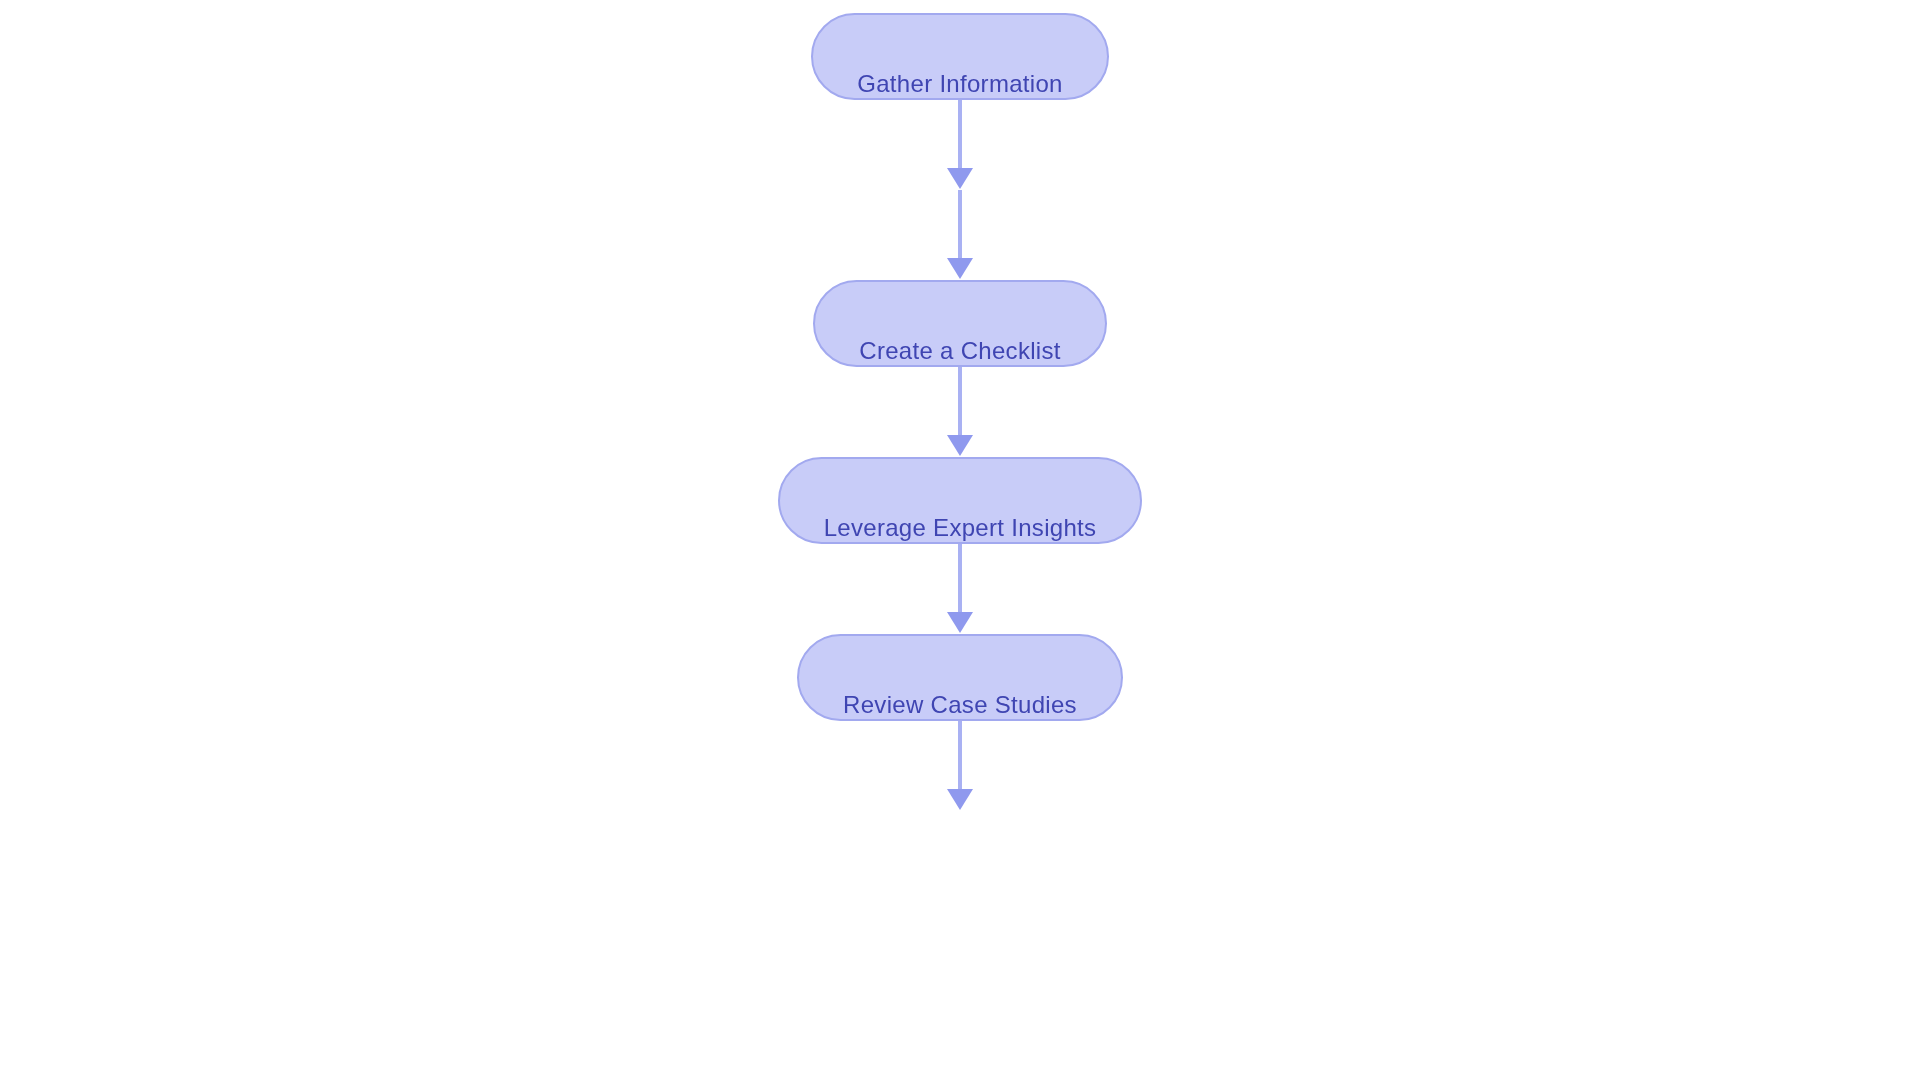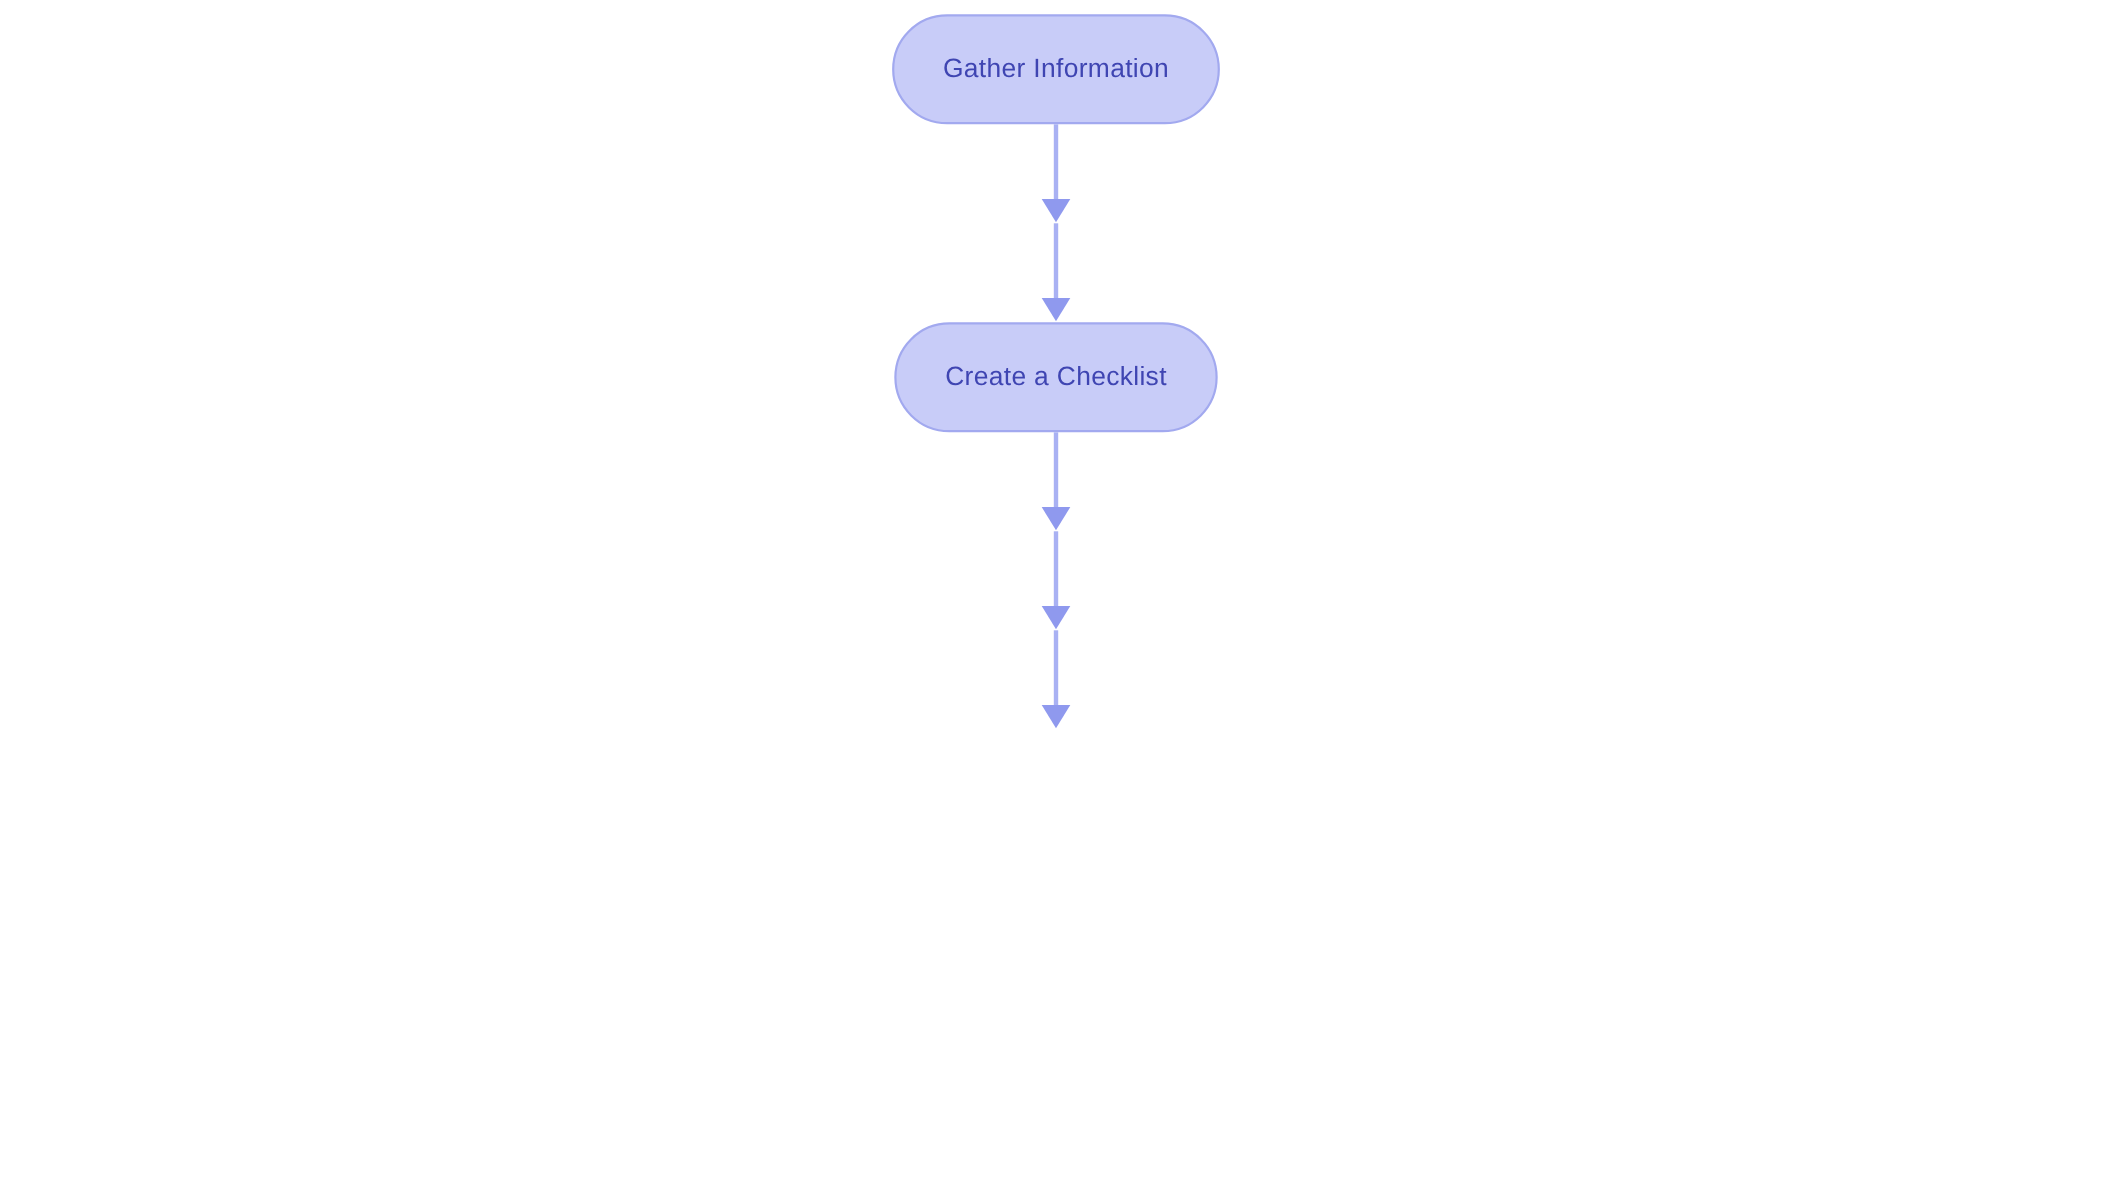--- a/index.html
+++ b/index.html
@@ -26,25 +26,25 @@
     position: absolute;
     left: 0;
     top: 0;
     width: 100%;
     padding-top: 13px;
     display: flex;
     flex-direction: column;
     align-items: center;
   }
   .flow-node {
-    height: 100px;
+    height: 87px;
     min-width: 280px;
     padding: 0 44px;
     display: flex;
-    align-items: center;
+    align-items: flex-end;
     justify-content: center;
     background: var(--node-fill);
     border: 2px solid var(--node-border);
     border-radius: 52px;
   }
   .flow-node .node-label {
     color: var(--node-text);
     font-size: 24px;
     letter-spacing: 0.3px;
     white-space: nowrap;
@@ -94,26 +94,32 @@
 
     <div class="flow-node">
       <span class="node-label">Create a Checklist</span>
     </div>
 
     <div class="connector">
       <div class="stem"></div>
       <div class="arrowhead"></div>
     </div>
 
+    <div class="flow-node">
+      <span class="node-label">Leverage Expert Insights</span>
+    </div>
 
     <div class="connector">
       <div class="stem"></div>
       <div class="arrowhead"></div>
     </div>
 
+    <div class="flow-node">
+      <span class="node-label">Review Case Studies</span>
+    </div>
 
     <div class="connector">
       <div class="stem"></div>
       <div class="arrowhead"></div>
     </div>
 
 
   </div>
 </div>
 

